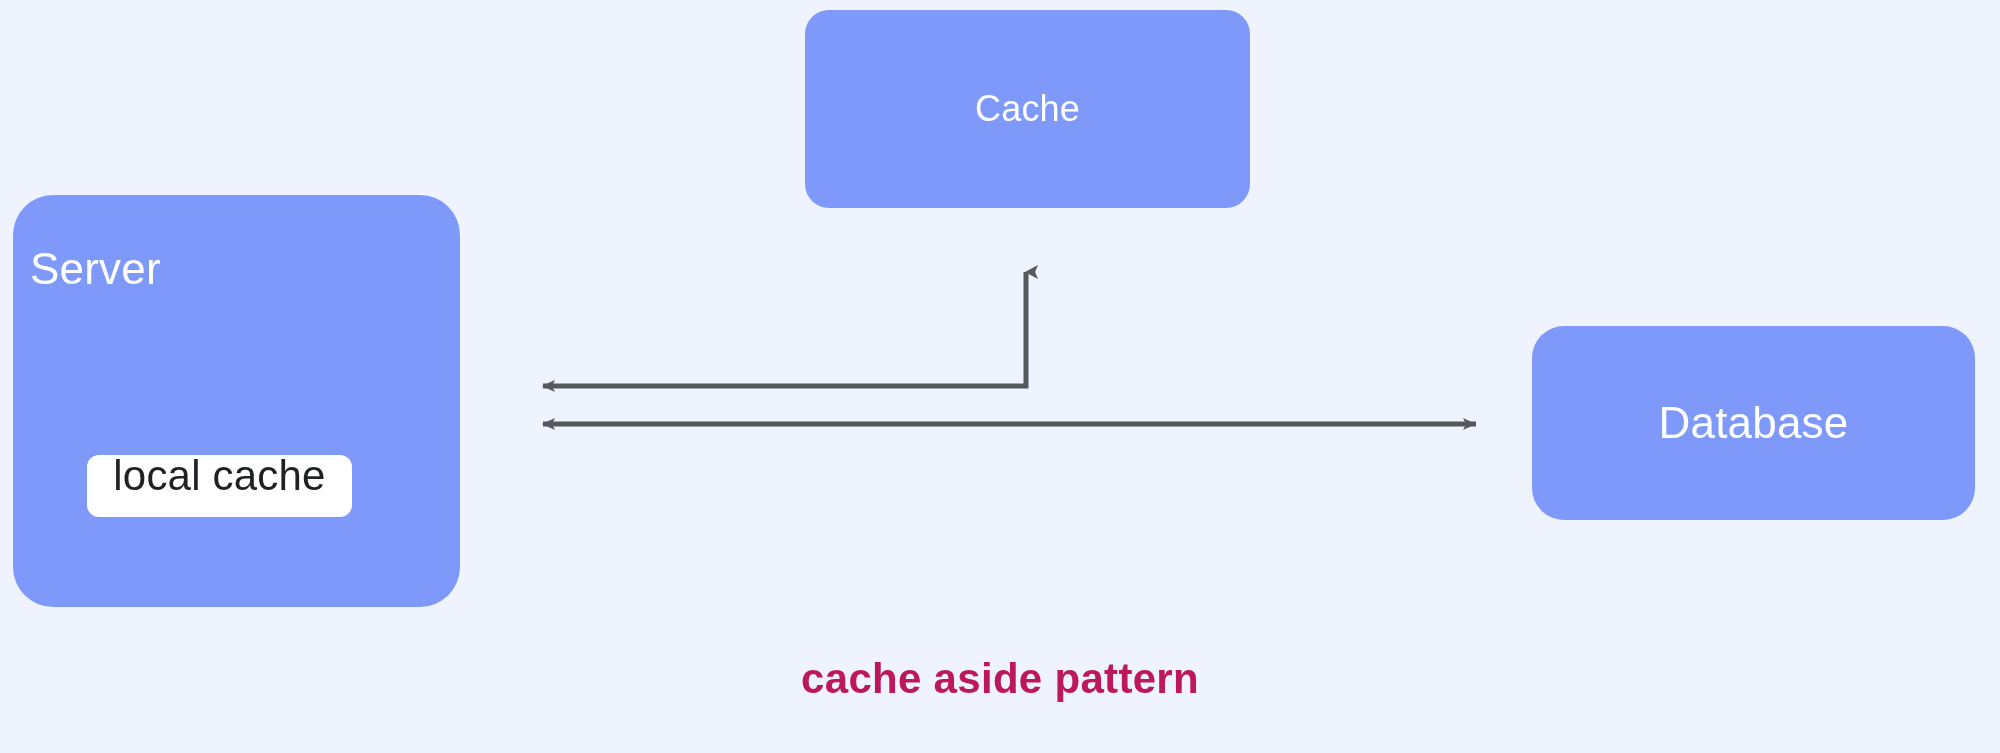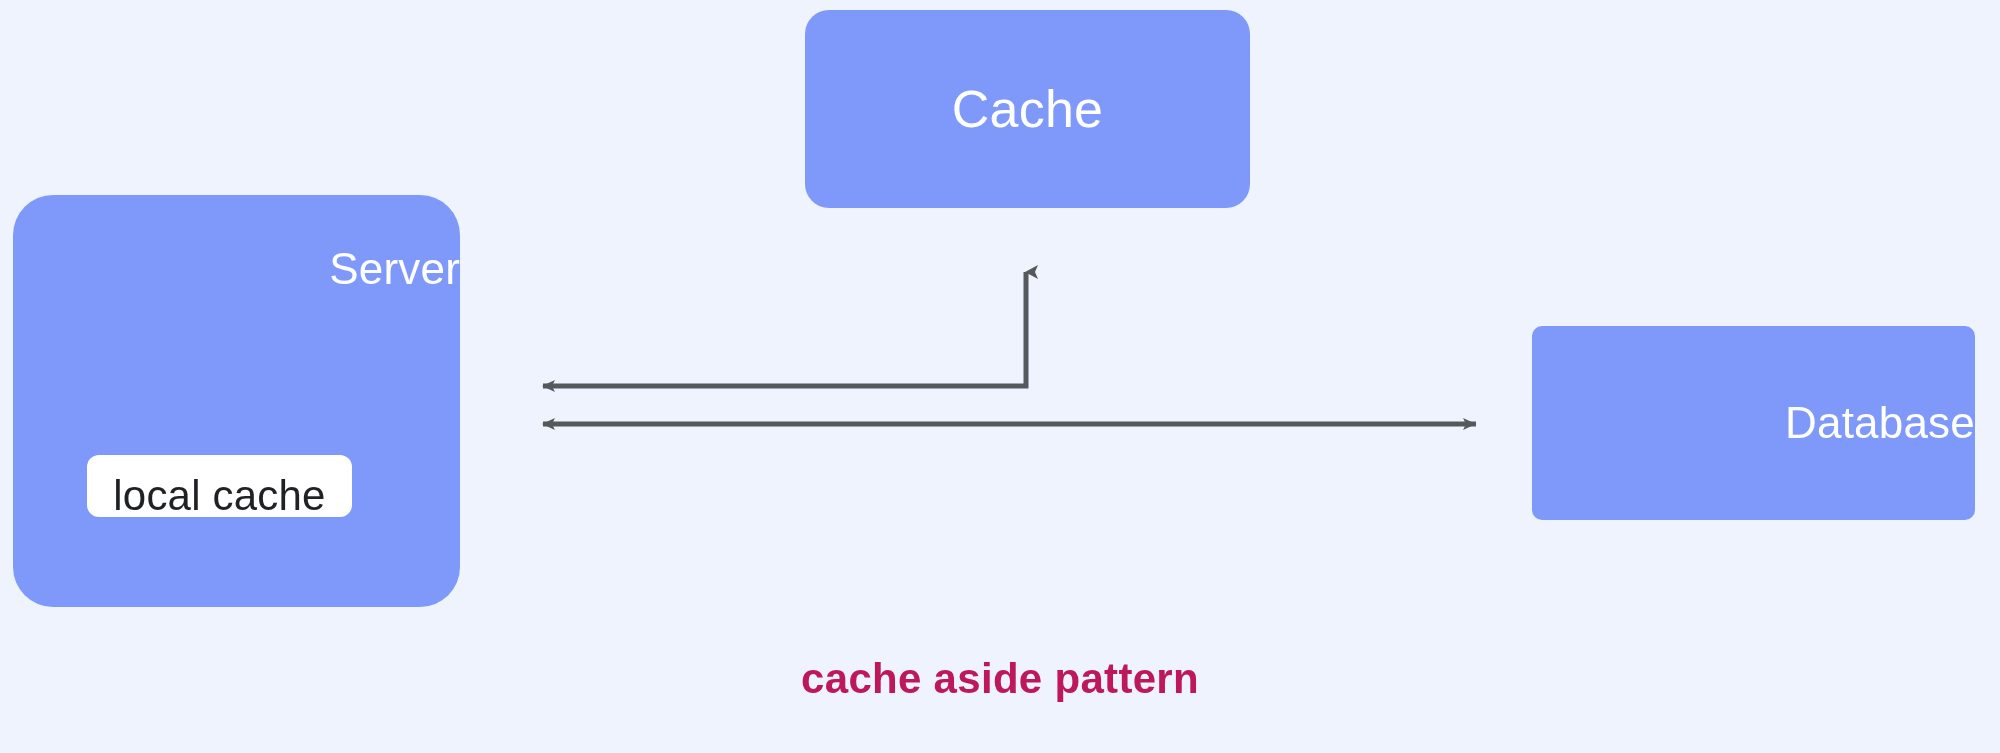--- a/index.html
+++ b/index.html
@@ -46,61 +46,60 @@
     border-radius: 40px;
     flex-direction: column;
     justify-content: flex-start;
     padding-top: 0;
   }
   #server-label {
     position: absolute;
     top: 52px;
     left: 0;
     right: 0;
-    text-align: right;
+    text-align: left;
     font-size: 44px;
     line-height: 1;
     color: #ffffff;
     padding-left: 17px;
   }
   #local-cache-chip {
     position: absolute;
     left: 74px;
     top: 260px;
     width: 265px;
     height: 62px;
     background: #ffffff;
     border-radius: 12px;
     display: flex;
-    align-items: flex-end;
+    align-items: flex-start;
     justify-content: center;
     color: #1f2124;
     font-size: 42px;
     line-height: 1;
   }
 
   
   #cache-node {
     left: 805px;
     top: 10px;
     width: 445px;
     height: 198px;
     border-radius: 24px;
-    font-size: 52px;
+    font-size: 36px;
   }
 
   
   #database-node {
     left: 1532px;
     top: 326px;
     width: 443px;
     height: 194px;
-    border-radius: 10px;
+    border-radius: 32px;
     font-size: 44px;
-    justify-content: flex-end;
   }
 
   
   #connectors {
     position: absolute;
     left: 0;
     top: 0;
     width: 2000px;
     height: 753px;
     pointer-events: none;

